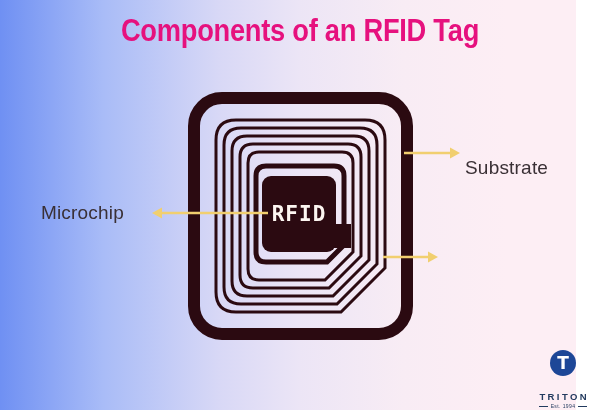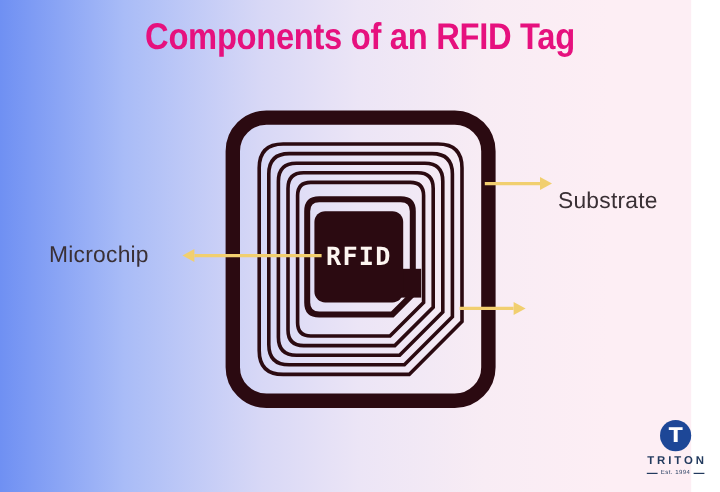--- a/index.html
+++ b/index.html
@@ -61,21 +61,21 @@
     display:flex;flex-direction:column;align-items:center;
   }
   .logo-mark{
     width:26px;height:26px;border-radius:50%;
     background:var(--logo-blue);
     display:flex;align-items:center;justify-content:center;
     color:#ffffff;font-weight:bold;font-size:17px;line-height:1;
     font-family:"DejaVu Sans",sans-serif;
   }
   .logo-name{
-    margin-top:3px;
+    margin-top:15px;
     color:var(--logo-navy);
     font-size:9.5px;font-weight:700;letter-spacing:2.4px;
     text-indent:2.4px;
   }
   .logo-tagline{
     margin-top:1px;
     display:flex;align-items:center;gap:3px;
     color:var(--logo-navy);
     font-size:5px;letter-spacing:.4px;
   }

